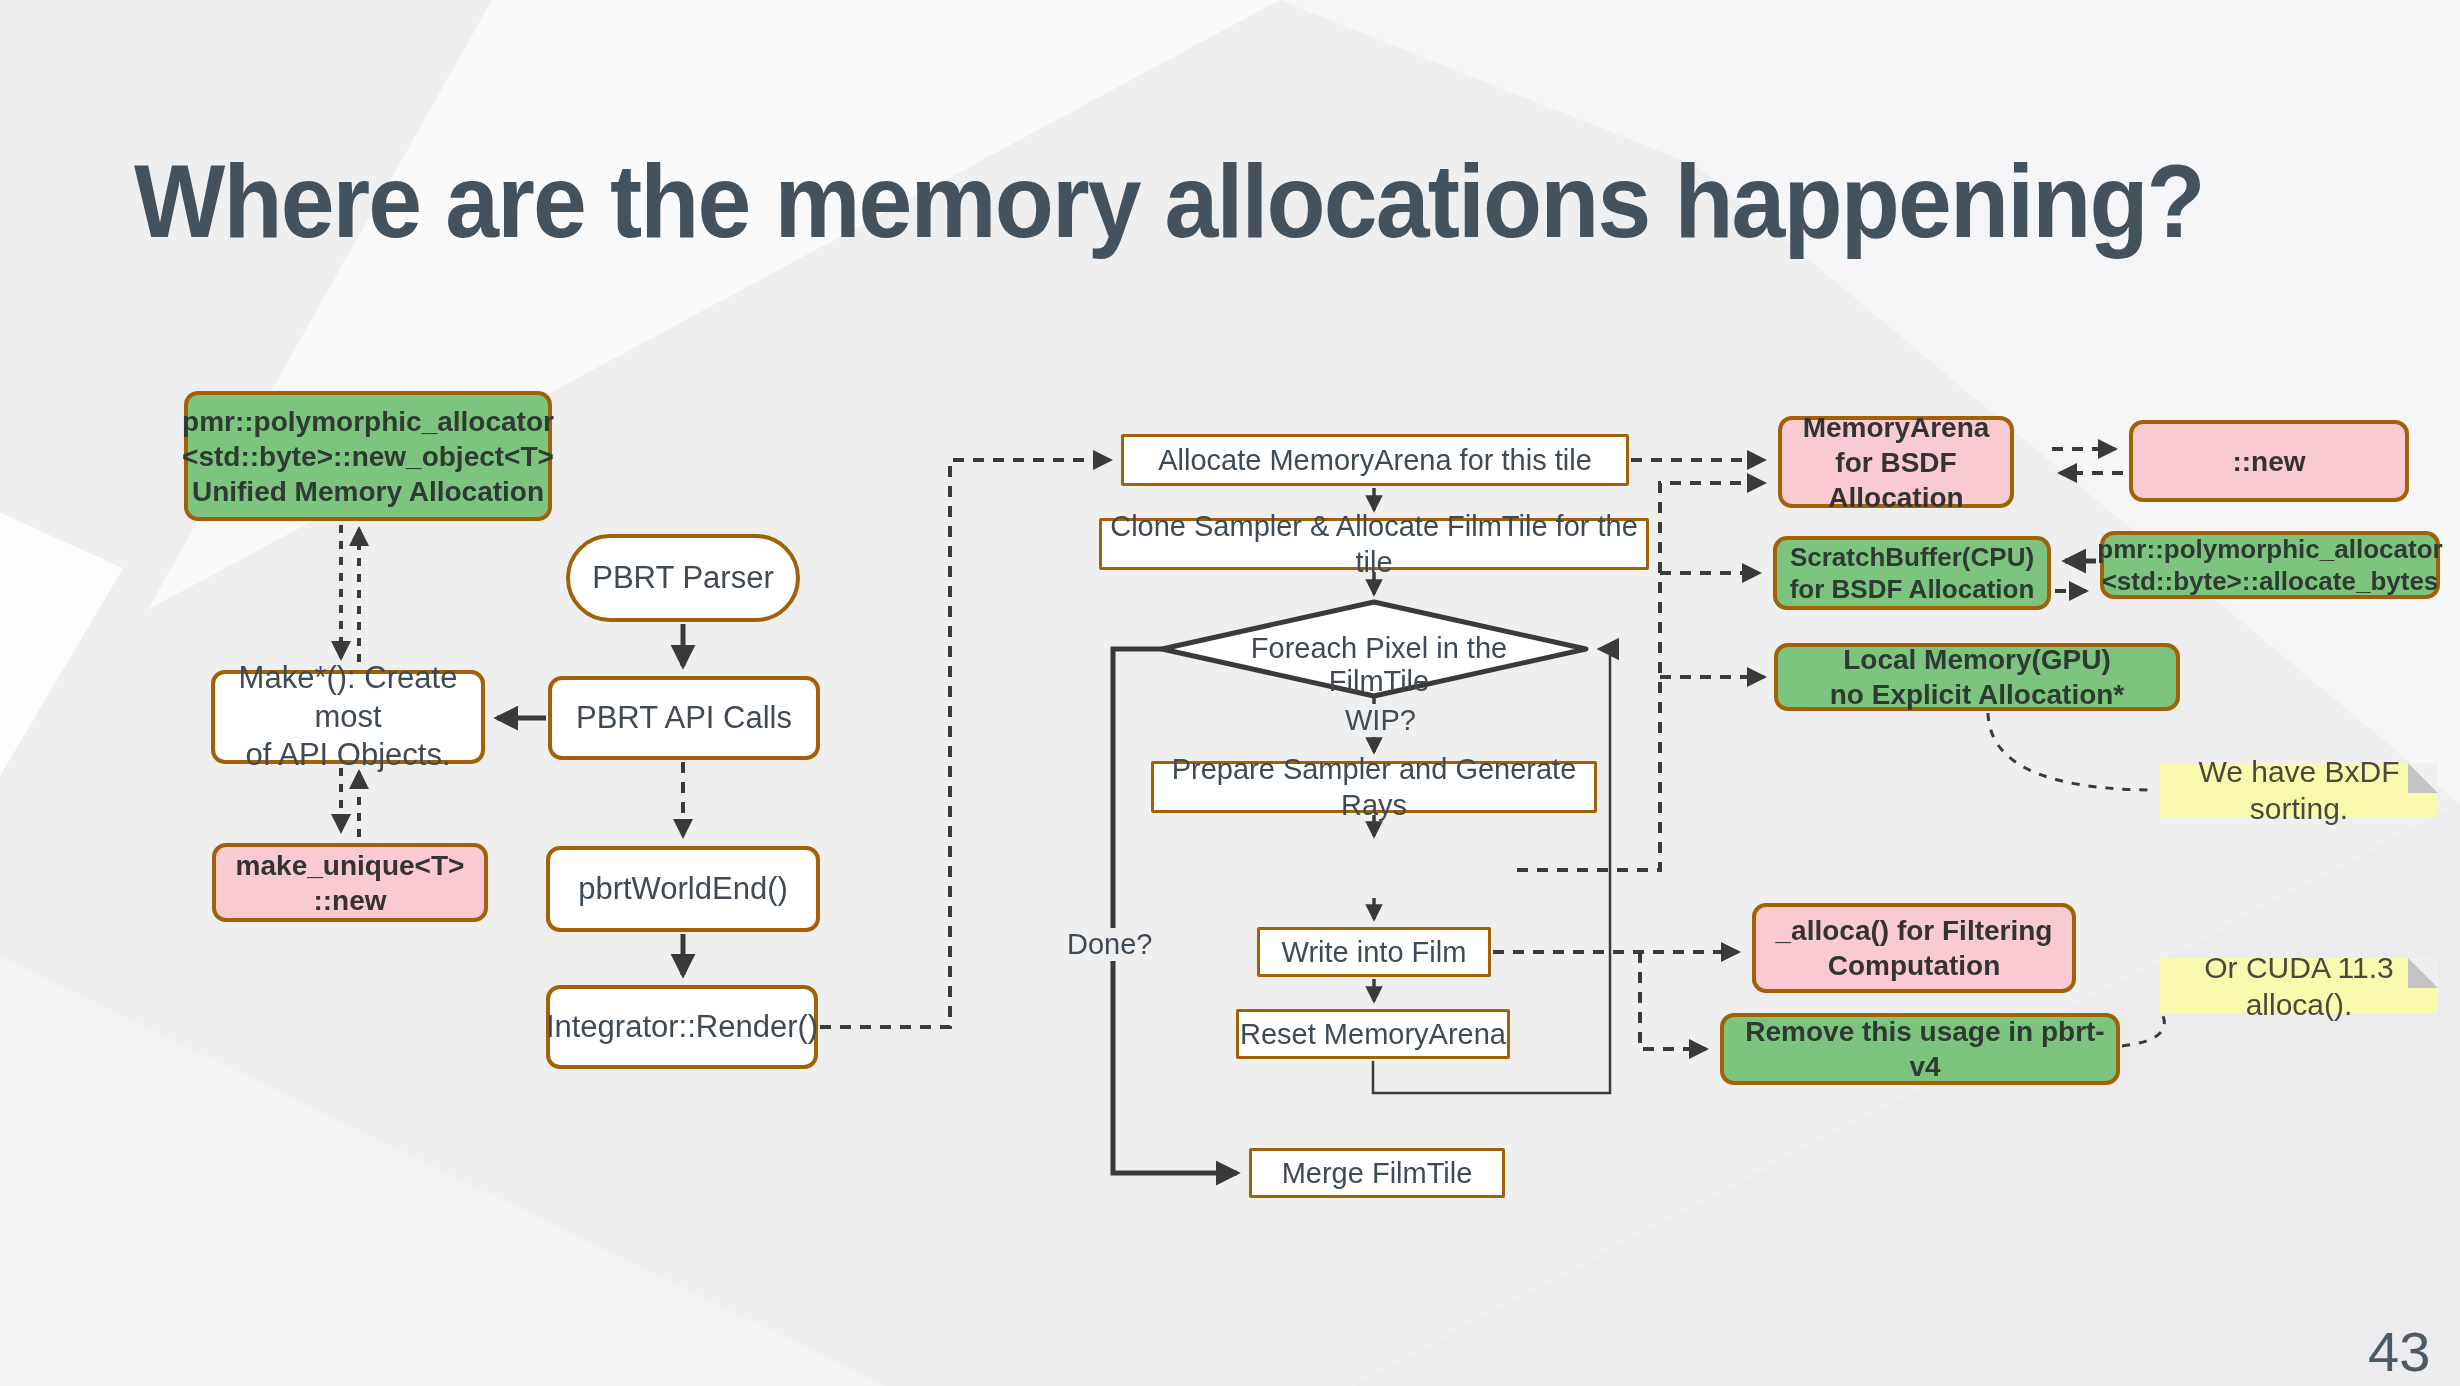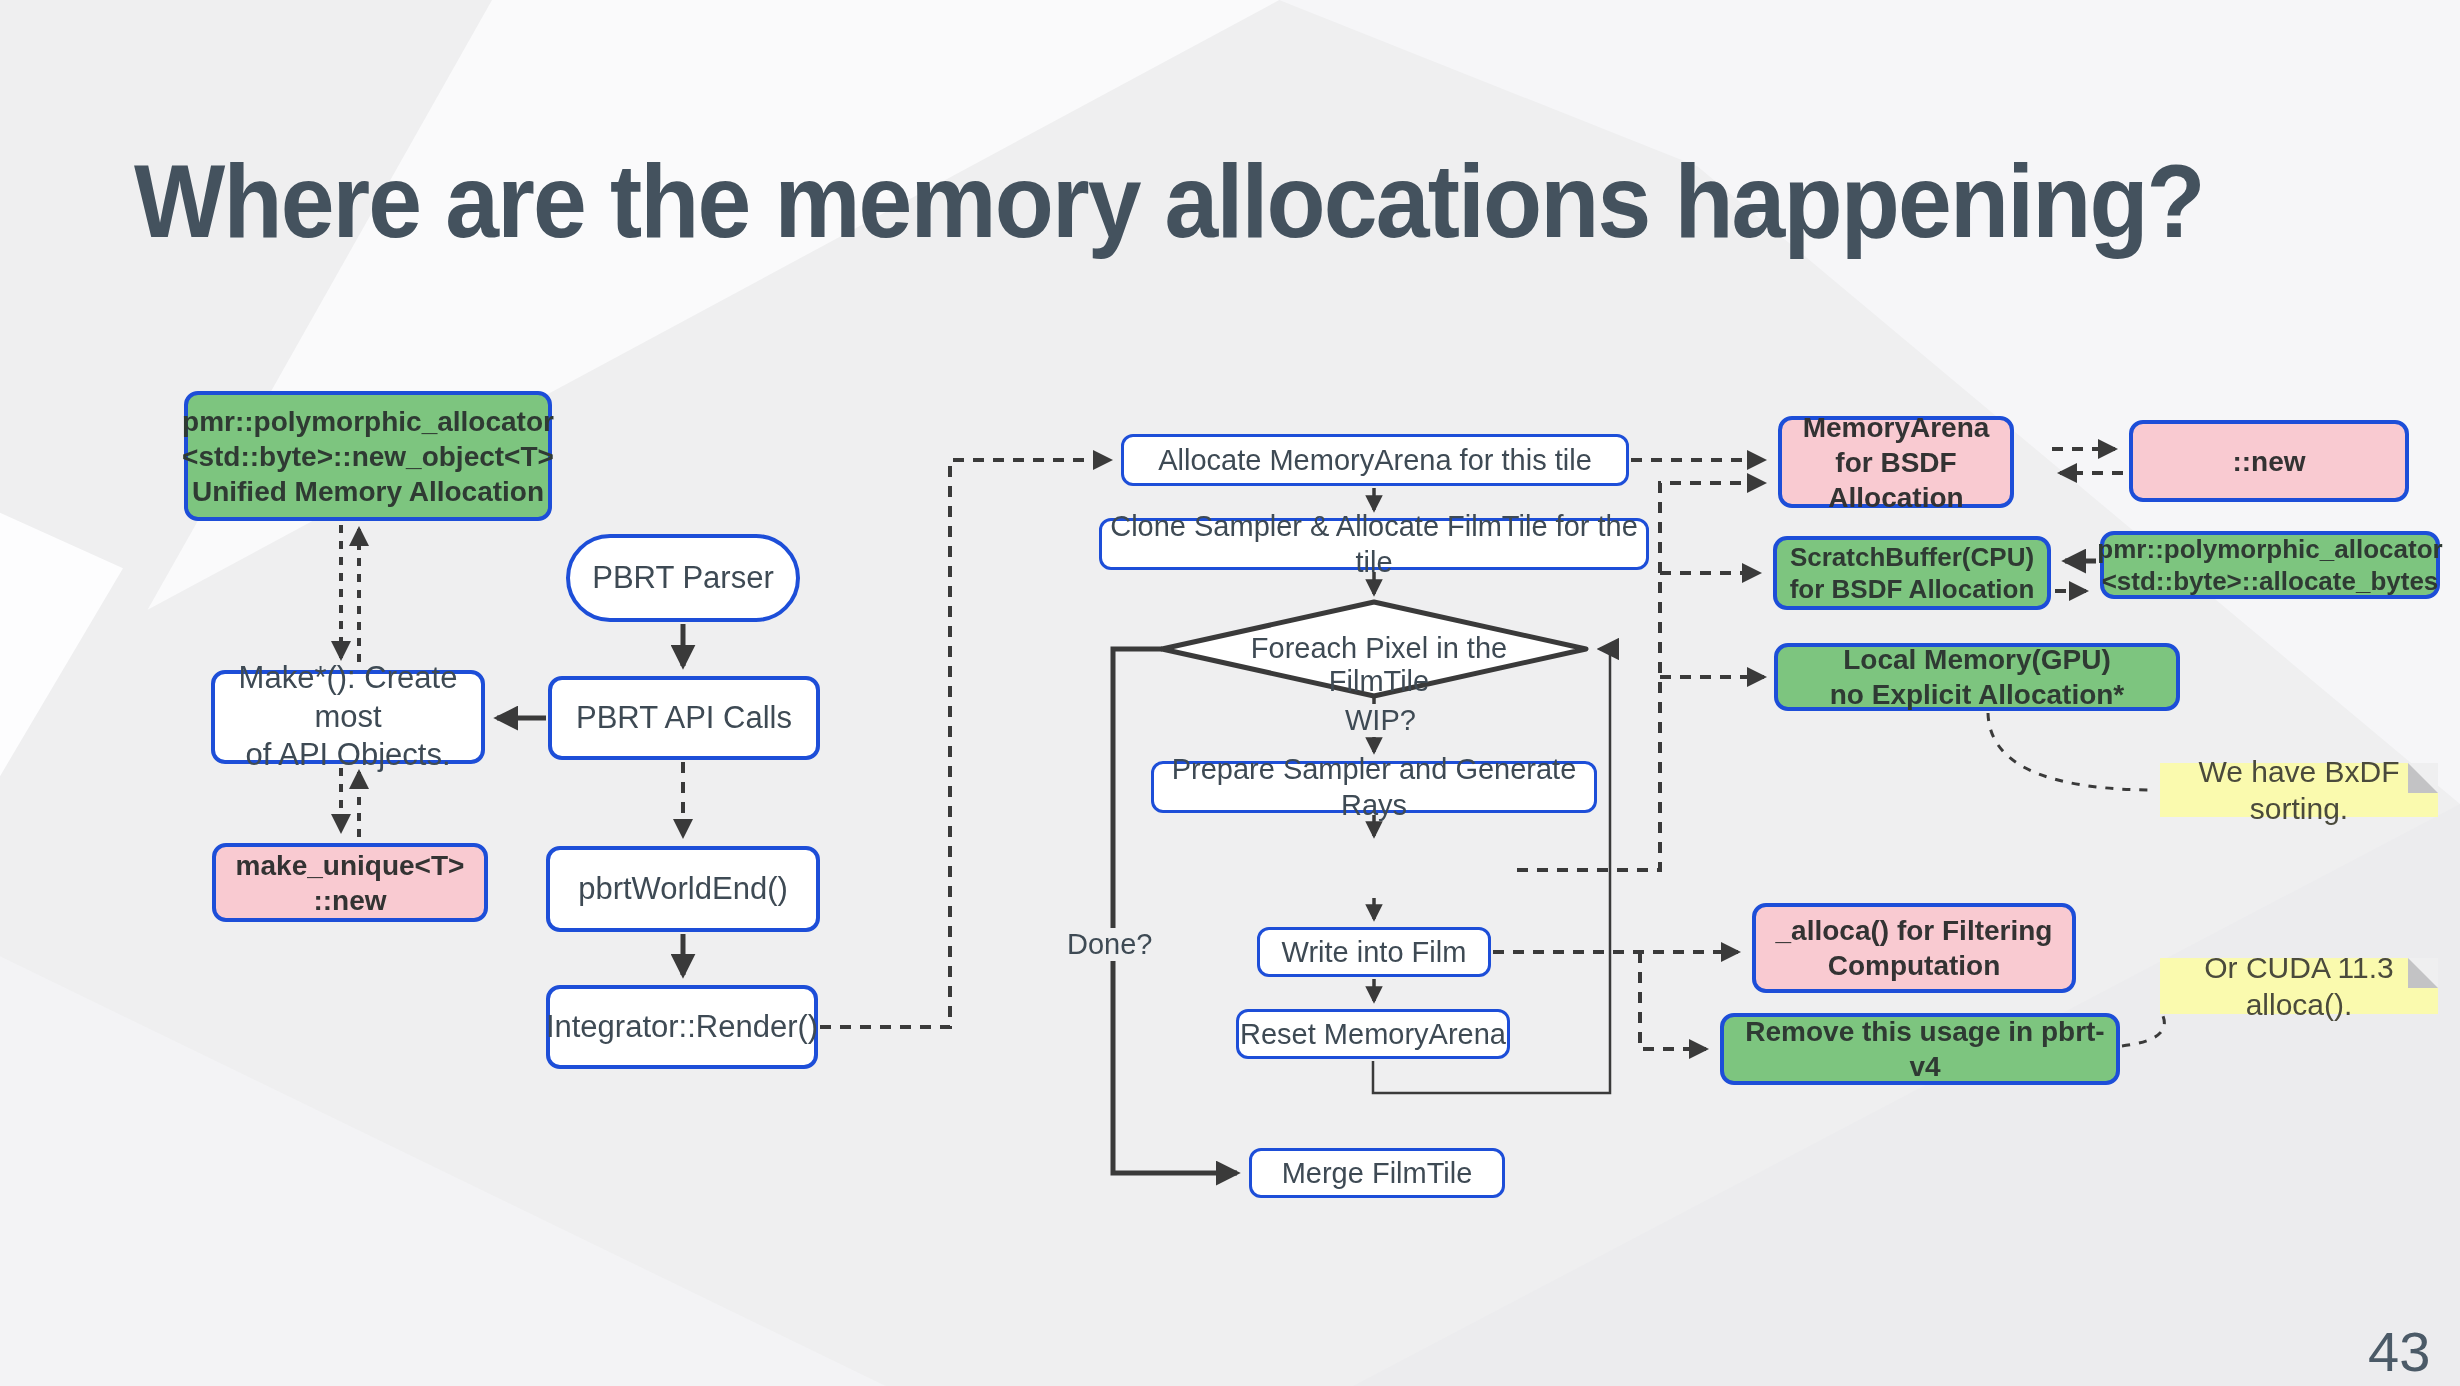--- a/index.html
+++ b/index.html
@@ -20,24 +20,24 @@
     font-size:104px;font-weight:800;letter-spacing:-2px;color:#44525e;
     transform:scaleX(.93);transform-origin:0 50%;
   }
   .page-num{position:absolute;left:2368px;top:1300px;font-size:56px;color:#4b5a67;margin-top:19px;}
 
   svg.wires{position:absolute;left:0;top:0;z-index:1;}
 
   .node{
     position:absolute;z-index:2;display:flex;align-items:center;justify-content:center;
     text-align:center;white-space:pre-line;box-sizing:border-box;
-    background:#ffffff;border:4px solid #1d4ed8;border-radius:14px;
+    background:#ffffff;border:4px solid #a16207;border-radius:14px;
     color:#3e4a54;font-size:31px;line-height:1.25;
   }
-  .thin{border-width:3px;border-radius:12px;font-size:29px;}
+  .thin{border-width:3px;border-radius:2px;font-size:29px;}
   .stadium{border-radius:46px;}
   .green{background:#7dc57f;font-weight:700;color:#2f3a33;font-size:28px;}
   .pink{background:#f9cad1;font-weight:700;color:#333333;font-size:28px;}
   .small{font-size:26px;}
   .note{
     background:#fafaae;border:none;border-radius:0;font-weight:400;
     color:#4a4a3c;font-size:30px;
   }
   .note .fold{
     position:absolute;top:0;right:0;width:0;height:0;border-style:solid;

